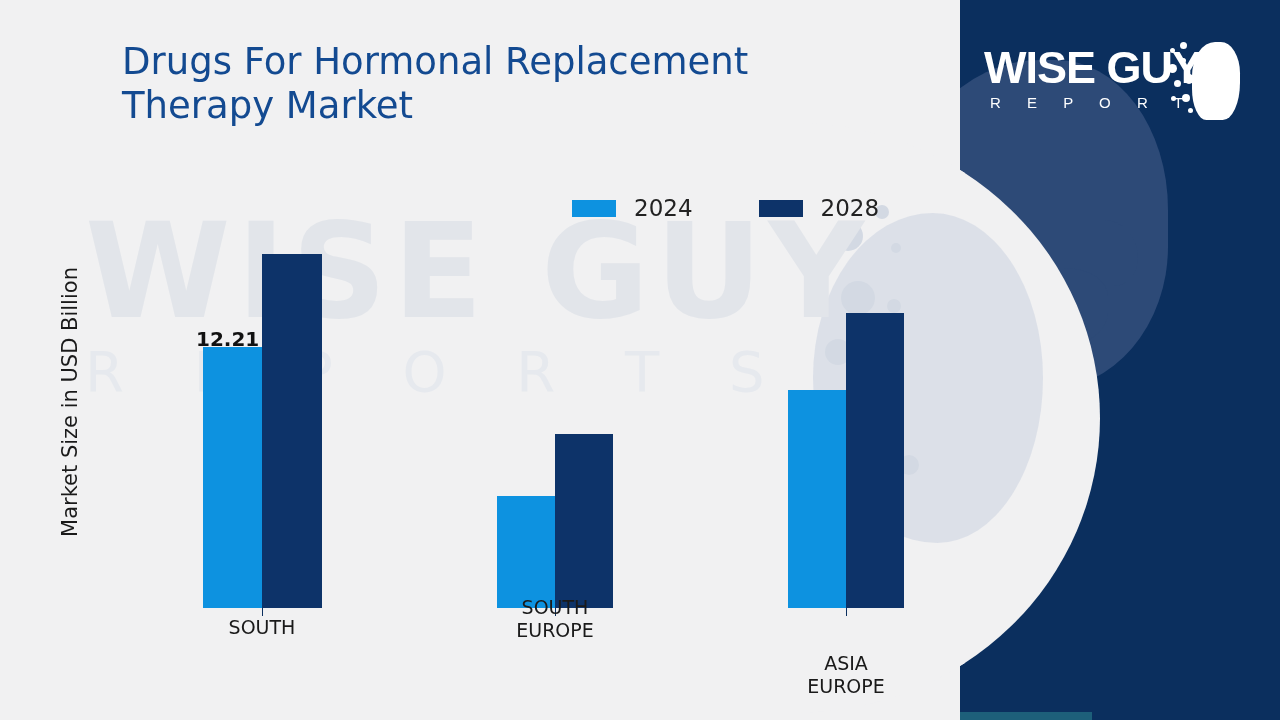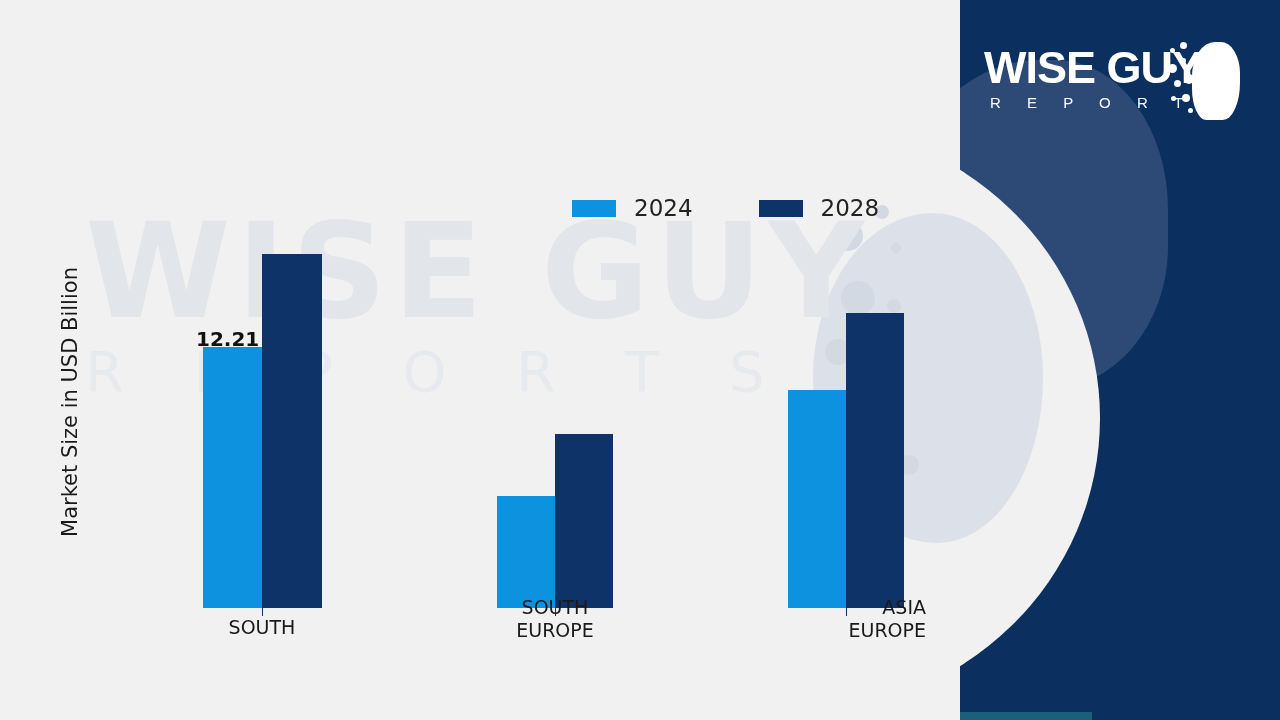--- a/index.html
+++ b/index.html
@@ -244,20 +244,21 @@
       <div class="ldot" style="left:0px;top:26px;width:9px;height:9px;"></div>
       <div class="ldot" style="left:13px;top:20px;width:5px;height:5px;"></div>
       <div class="ldot" style="left:6px;top:42px;width:7px;height:7px;"></div>
       <div class="ldot" style="left:16px;top:36px;width:10px;height:10px;"></div>
       <div class="ldot" style="left:3px;top:58px;width:5px;height:5px;"></div>
       <div class="ldot" style="left:14px;top:56px;width:8px;height:8px;"></div>
       <div class="ldot" style="left:20px;top:70px;width:5px;height:5px;"></div>
     </div>
   </div>
 
+  <div class="title">Drugs For Hormonal Replacement Therapy Market</div>
 
   <div class="chart-area">
 
     <div class="y-axis-label">Market Size in USD Billion</div>
 
     <div class="legend">
       <div class="legend-item">
         <span class="legend-swatch" style="background:#0d92e0"></span>
         <span class="legend-label">2024</span>
       </div>
@@ -284,19 +285,19 @@
       <div class="tick" style="left:555px;top:608px;height:8px;"></div>
       <div class="tick" style="left:846px;top:608px;height:8px;"></div>
 
       <div class="cat-label" style="left:182px;top:616px;width:160px;">
         <div>SOUTH</div>
       </div>
       <div class="cat-label" style="left:475px;top:596px;width:160px;">
         <div>SOUTH</div>
         <div>EUROPE</div>
       </div>
-      <div class="cat-label" style="left:766px;top:596px;width:160px;text-align:right;">
+      <div class="cat-label" style="left:766px;top:652px;width:160px;">
         <div>ASIA</div>
         <div>EUROPE</div>
       </div>
     </div>
   </div>
 </div>
 
 </body></html>

